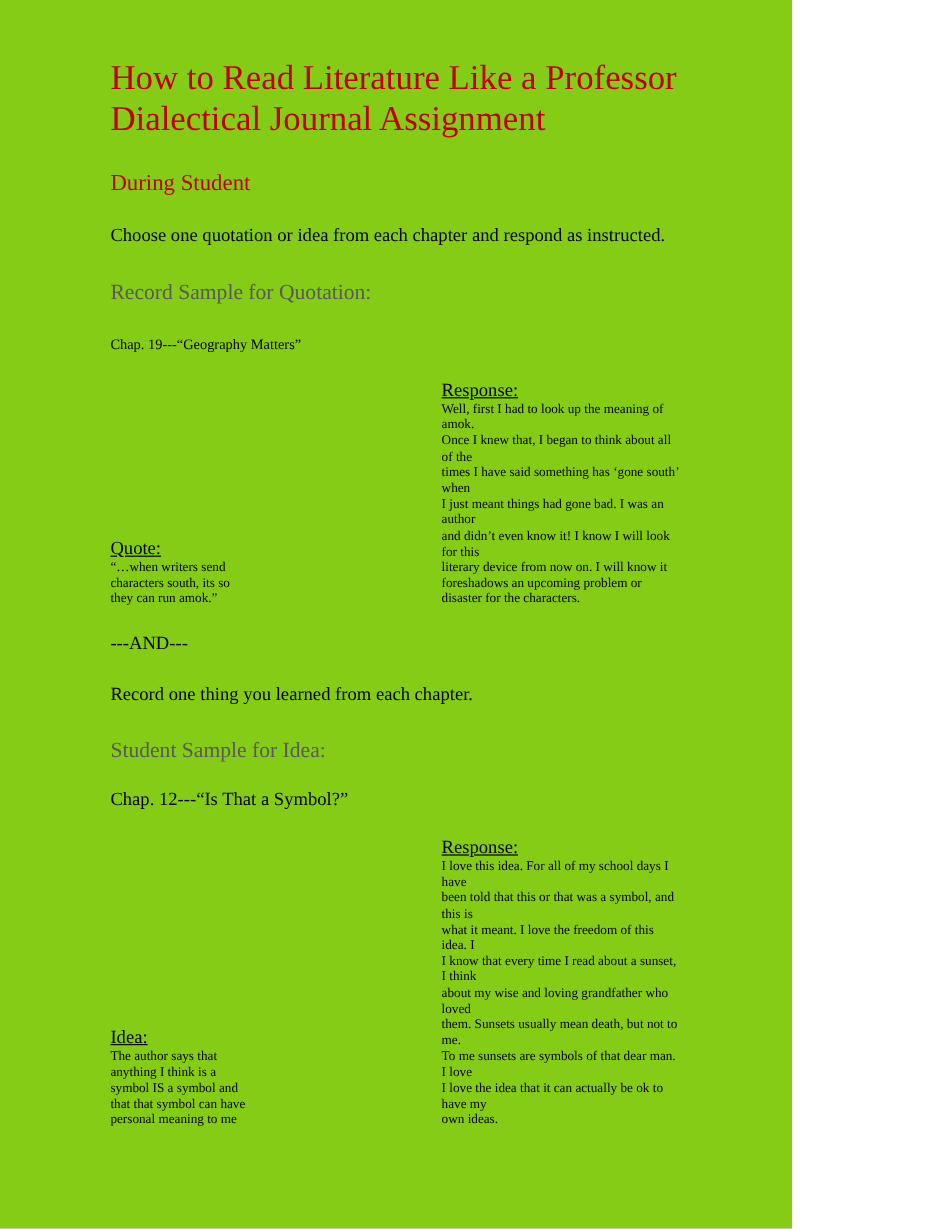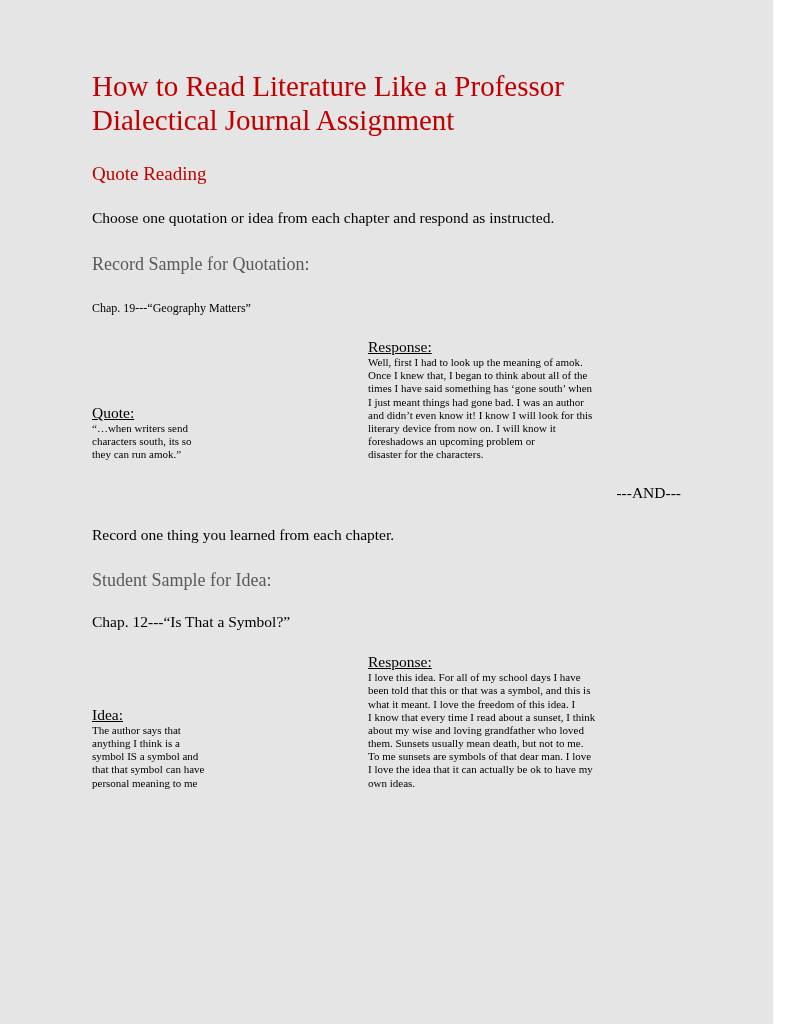--- a/index.html
+++ b/index.html
@@ -2,25 +2,25 @@
 <html><head>
 <meta charset="utf-8">
 <style>
   html, body {
     margin: 0;
     padding: 0;
     background: #ffffff;
   }
   .page {
     position: relative;
-    width: 773px;
+    width: 660px;
     height: 1024px;
     box-sizing: border-box;
-    padding: 69px 92px 40px 92px;
-    background: #e5e5e5;
+    padding: 48px 92px 40px 92px;
+    background: #84cc16;
     font-family: "Liberation Serif", "DejaVu Serif", serif;
     color: #000000;
     overflow: hidden;
   }
   .pre { white-space: pre-line; }
 
   .title {
     margin: 0 0 14px 0;
     font-weight: normal;
     font-size: 29px;
@@ -70,33 +70,33 @@
     text-decoration: underline;
     margin: 0;
   }
   .cell-text {
     margin: 0;
     font-size: 11px;
     line-height: 1.2;
   }
   .and-separator {
     margin: 22px 0 0 0;
-    text-align: right;
+    text-align: left;
     font-size: 15.5px;
   }
 </style>
 </head>
 <body>
 
 <div class="page">
 
   <h1 class="title pre">How to Read Literature Like a Professor
 Dialectical Journal Assignment</h1>
 
-  <h2 class="section-heading">Quote Reading</h2>
+  <h2 class="section-heading">During Student</h2>
 
 
   <p class="body">Choose one quotation or idea from each chapter and respond as instructed.</p>
 
   <h3 class="sample-heading">Record Sample for Quotation:</h3>
 
   <div class="chapter">Chap. 19---“Geography Matters”</div>
 
   <div class="two-col">
     <div class="col-left">

